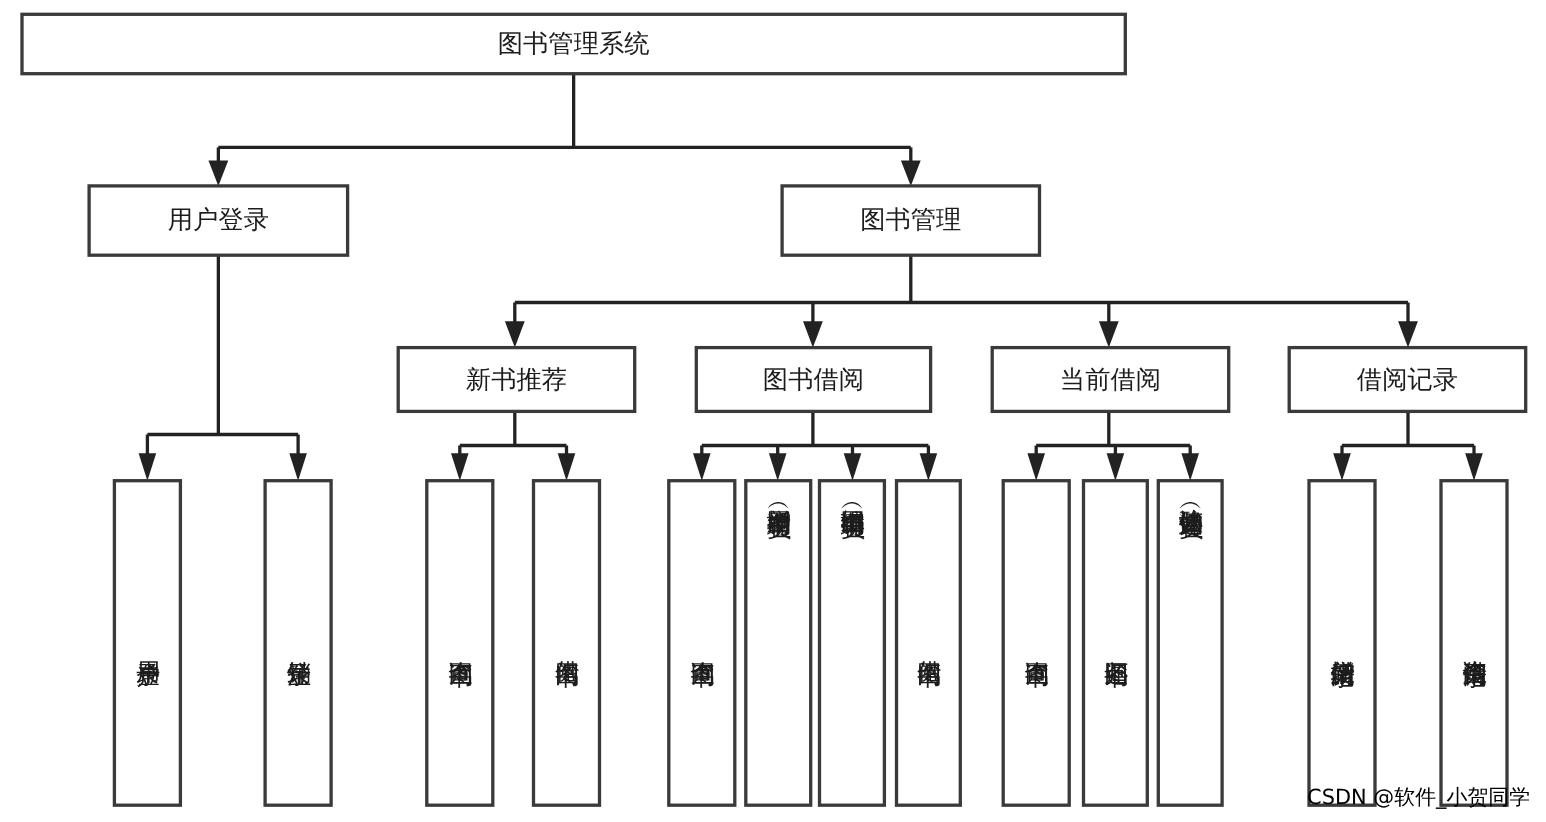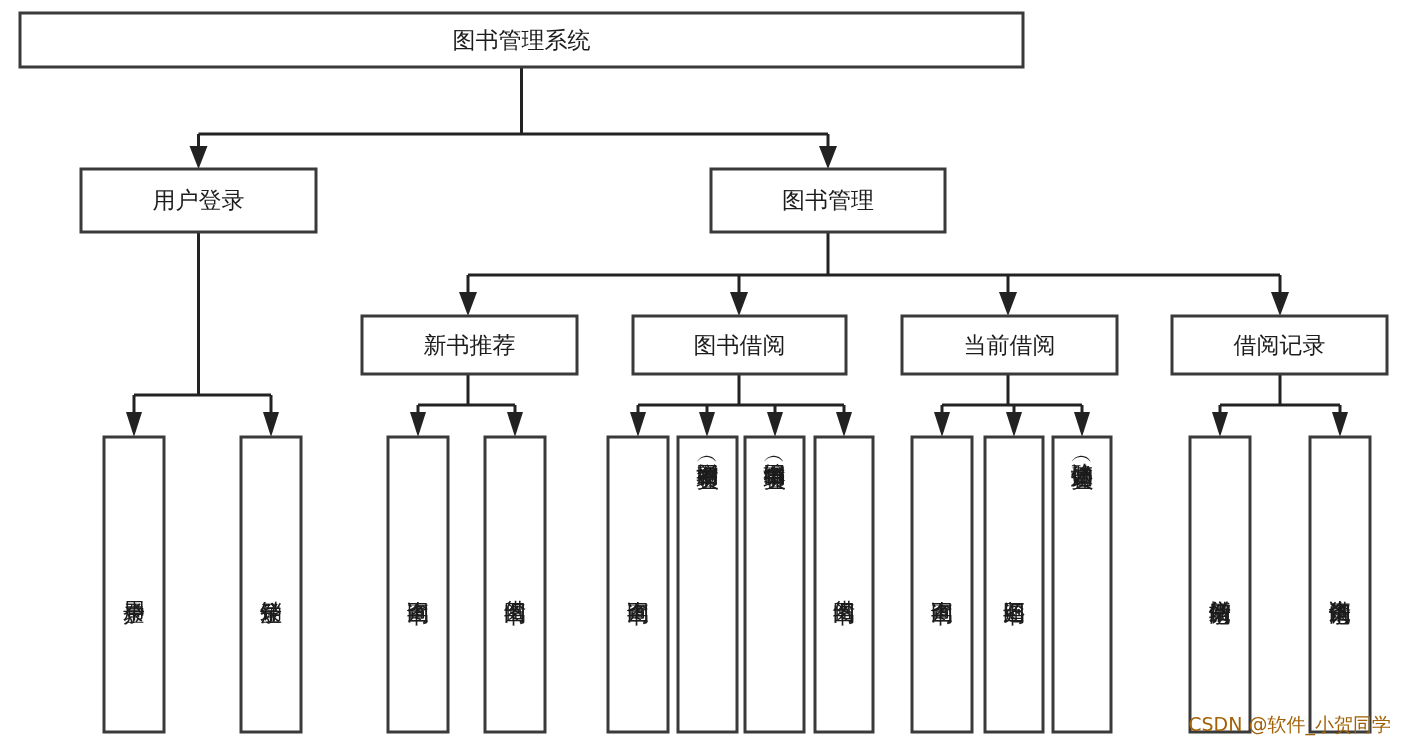--- a/index.html
+++ b/index.html
@@ -64,21 +64,21 @@
     letter-spacing: 1px;
     white-space: nowrap;
     text-align: center;
   }
   .watermark {
     position: absolute;
     right: 14px;
     bottom: 9px;
     font-family: "DejaVu Sans", "Liberation Sans", sans-serif;
     font-size: 19px;
-    color: #a16207;
+    color: #000000;
     white-space: nowrap;
     user-select: none;
   }
 </style>
 </head>
 <body>
 
 <div id="diagram-root">
 
   <svg class="diagram-canvas" viewBox="0 0 1405 747">

